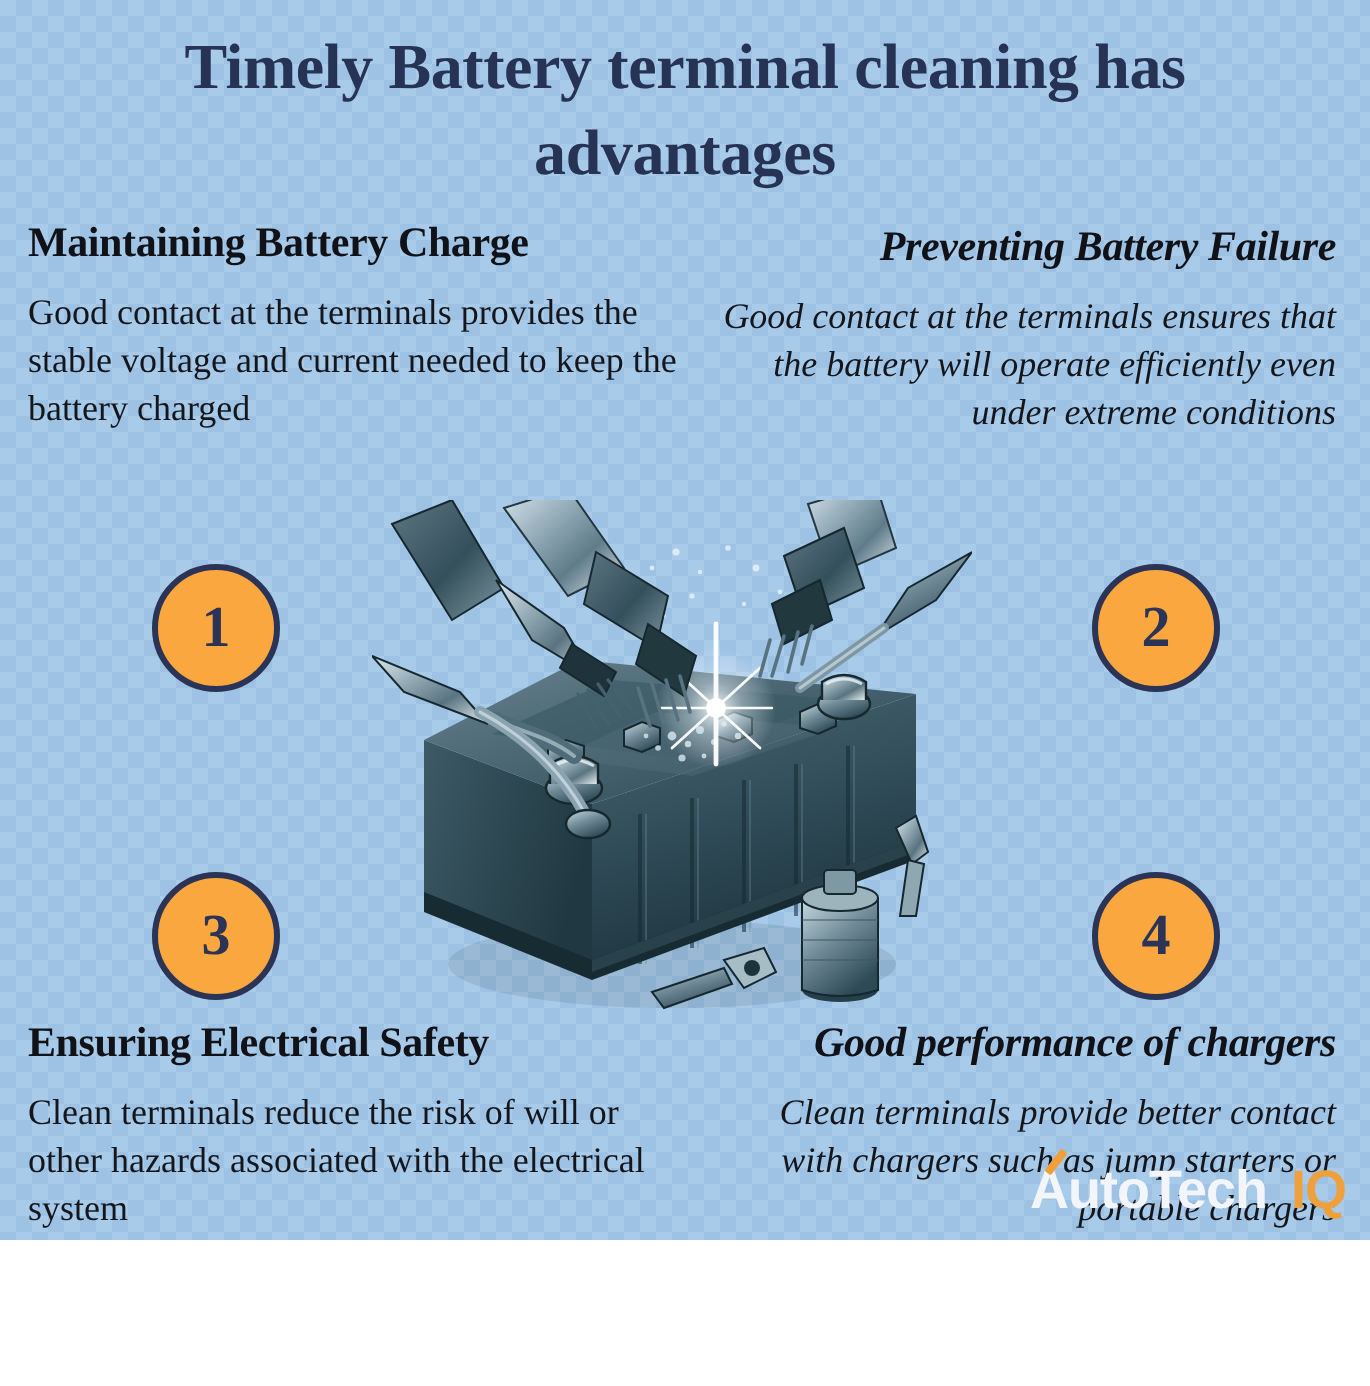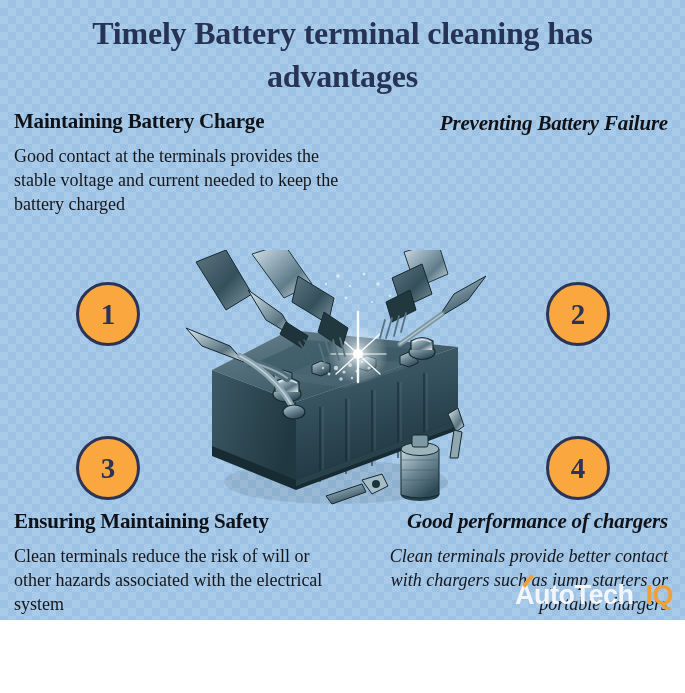--- a/index.html
+++ b/index.html
@@ -146,24 +146,25 @@
 
   <div class="title">Timely Battery terminal cleaning has advantages</div>
 
   <div class="quad left tl">
     <div class="q-head">Maintaining Battery Charge</div>
     <div class="q-body">Good contact at the terminals provides the stable voltage and current needed to keep the battery charged</div>
   </div>
 
   <div class="quad right tr">
     <div class="q-head">Preventing Battery Failure</div>
+    <div class="q-body">Good contact at the terminals ensures that the battery will operate efficiently even under extreme conditions</div>
   </div>
 
   <div class="quad left bl">
-    <div class="q-head">Ensuring Maintaining Safety</div>
+    <div class="q-head">Ensuring Electrical Safety</div>
     <div class="q-body">Clean terminals reduce the risk of will or other hazards associated with the electrical system</div>
   </div>
 
   <div class="quad right br">
     <div class="q-head">Good performance of chargers</div>
     <div class="q-body">Clean terminals provide better contact with chargers such as jump starters or portable chargers</div>
   </div>
 
   <div class="badge b1">1</div>
   <div class="badge b2">2</div>

